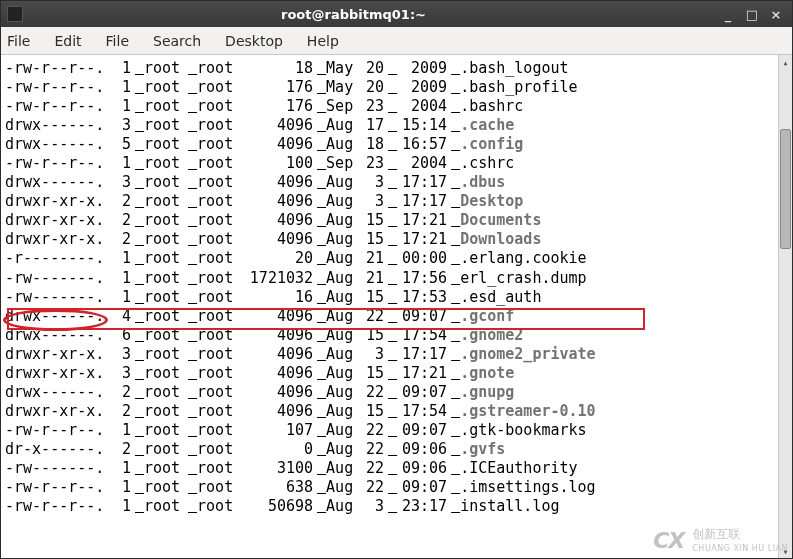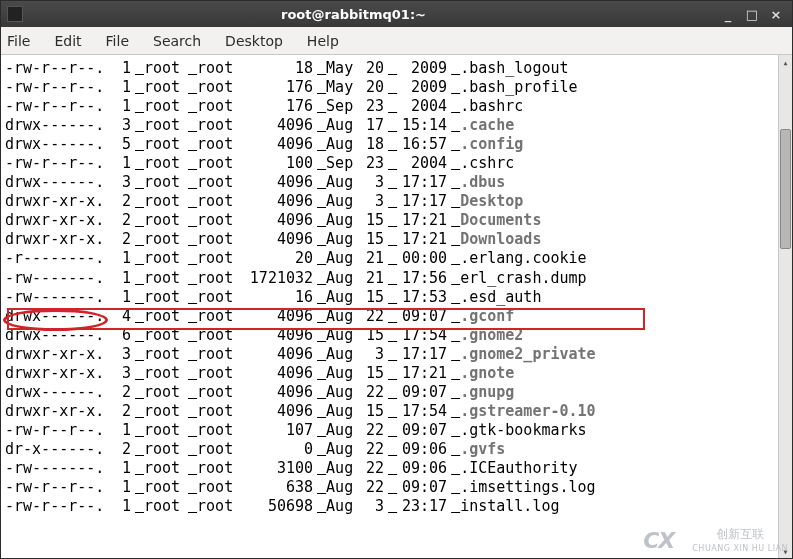--- a/index.html
+++ b/index.html
@@ -144,33 +144,33 @@
     top: 253px;
     width: 638px;
     height: 22px;
     border: 2px solid #d2232a;
     pointer-events:none;
     z-index: 4;
   }
   .watermark{
     position:absolute;
     right:4px; bottom:4px;
-    display:flex;align-items:center;gap:18px;
+    display:flex;align-items:center;gap:8px;
     color:#bfc2c6;
     font-family: "DejaVu Sans", Arial, sans-serif;
     font-size: 12px;
     z-index: 6;
   }
   .watermark .wm-logo{
     font-size: 22px;
     font-weight: bold;
     font-style: italic;
     letter-spacing:-1px;
   }
-  .watermark .wm-txt{ line-height:1.1;text-align:center; }
+  .watermark .wm-txt{ line-height:1.1; }
 </style>
 </head>
 <body>
 
 <div class="window">
 
   <div class="titlebar">
     <div class="title-icon"></div>
     <div class="title-text">root@rabbitmq01:~</div>
     <div class="win-btns">

